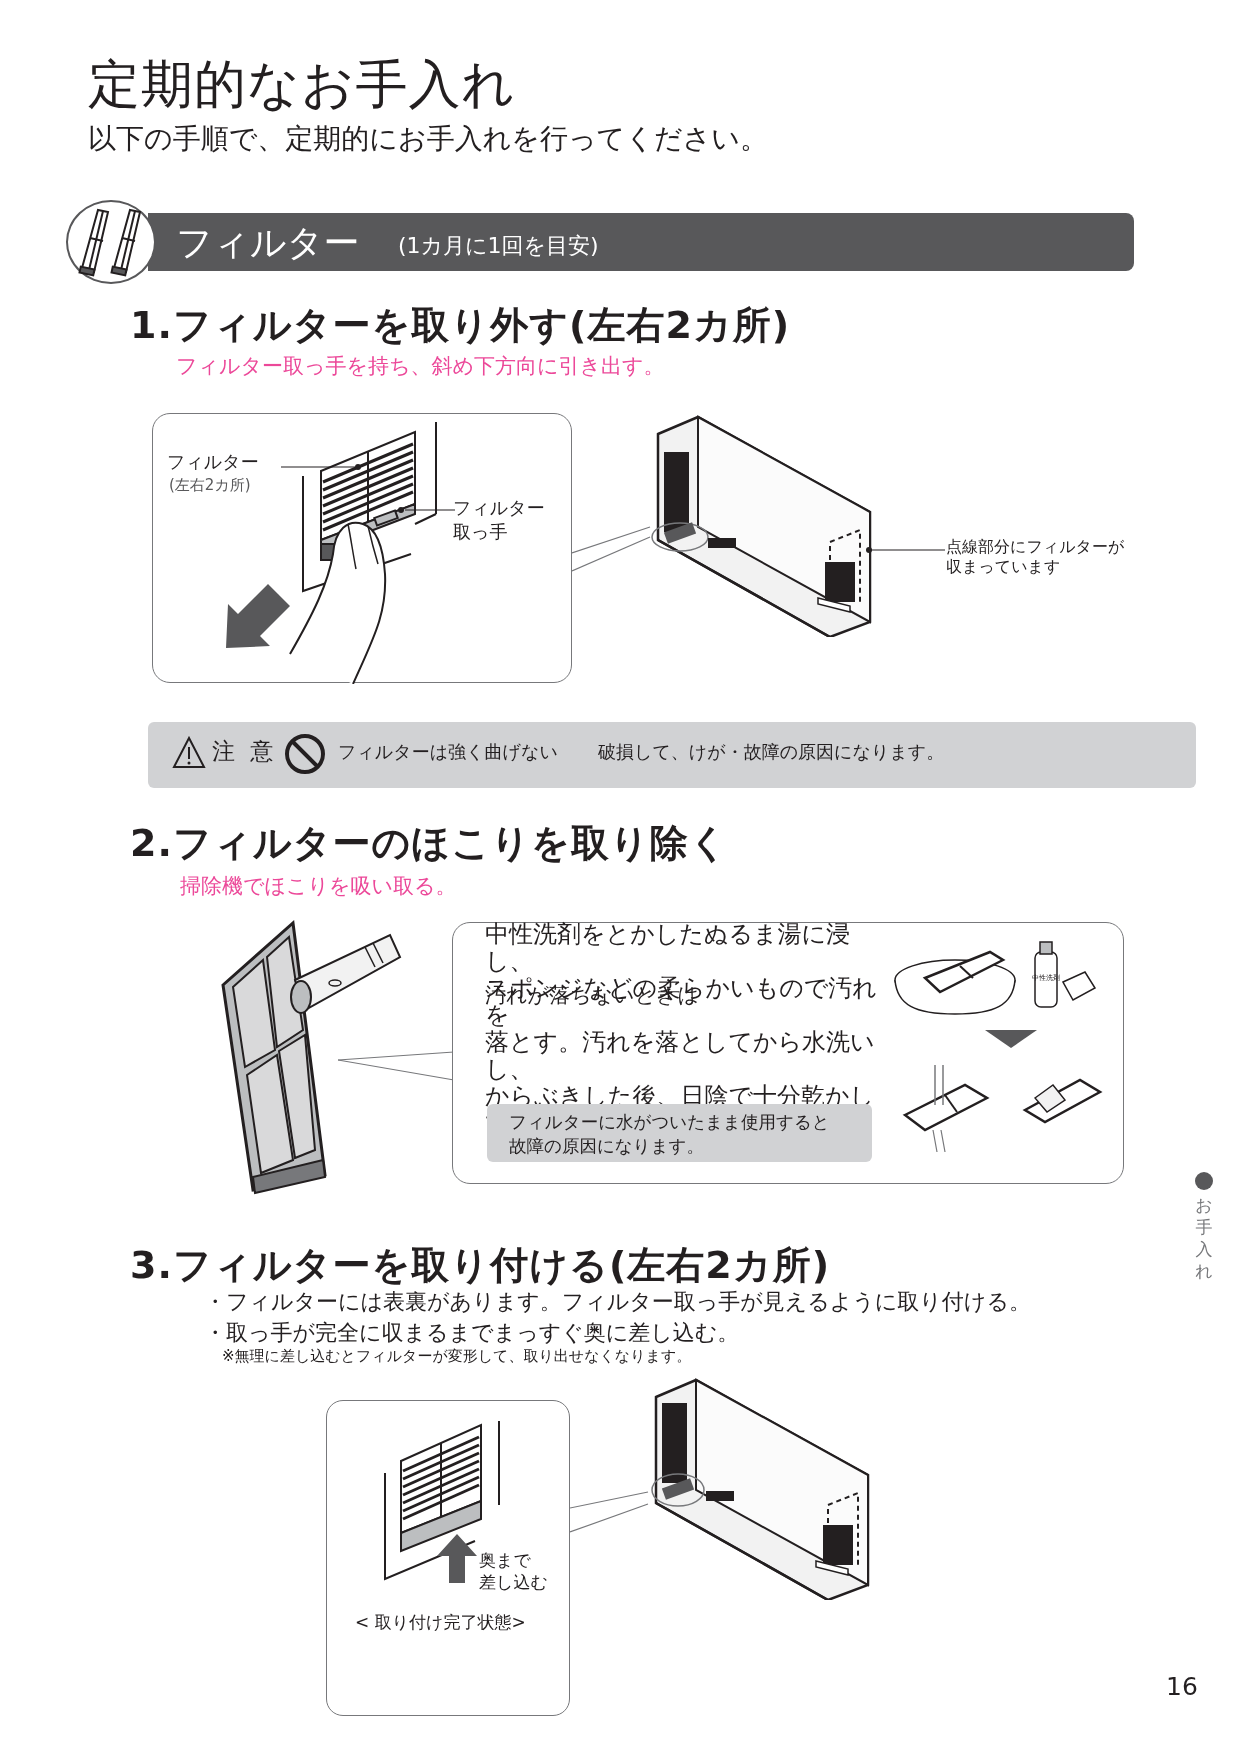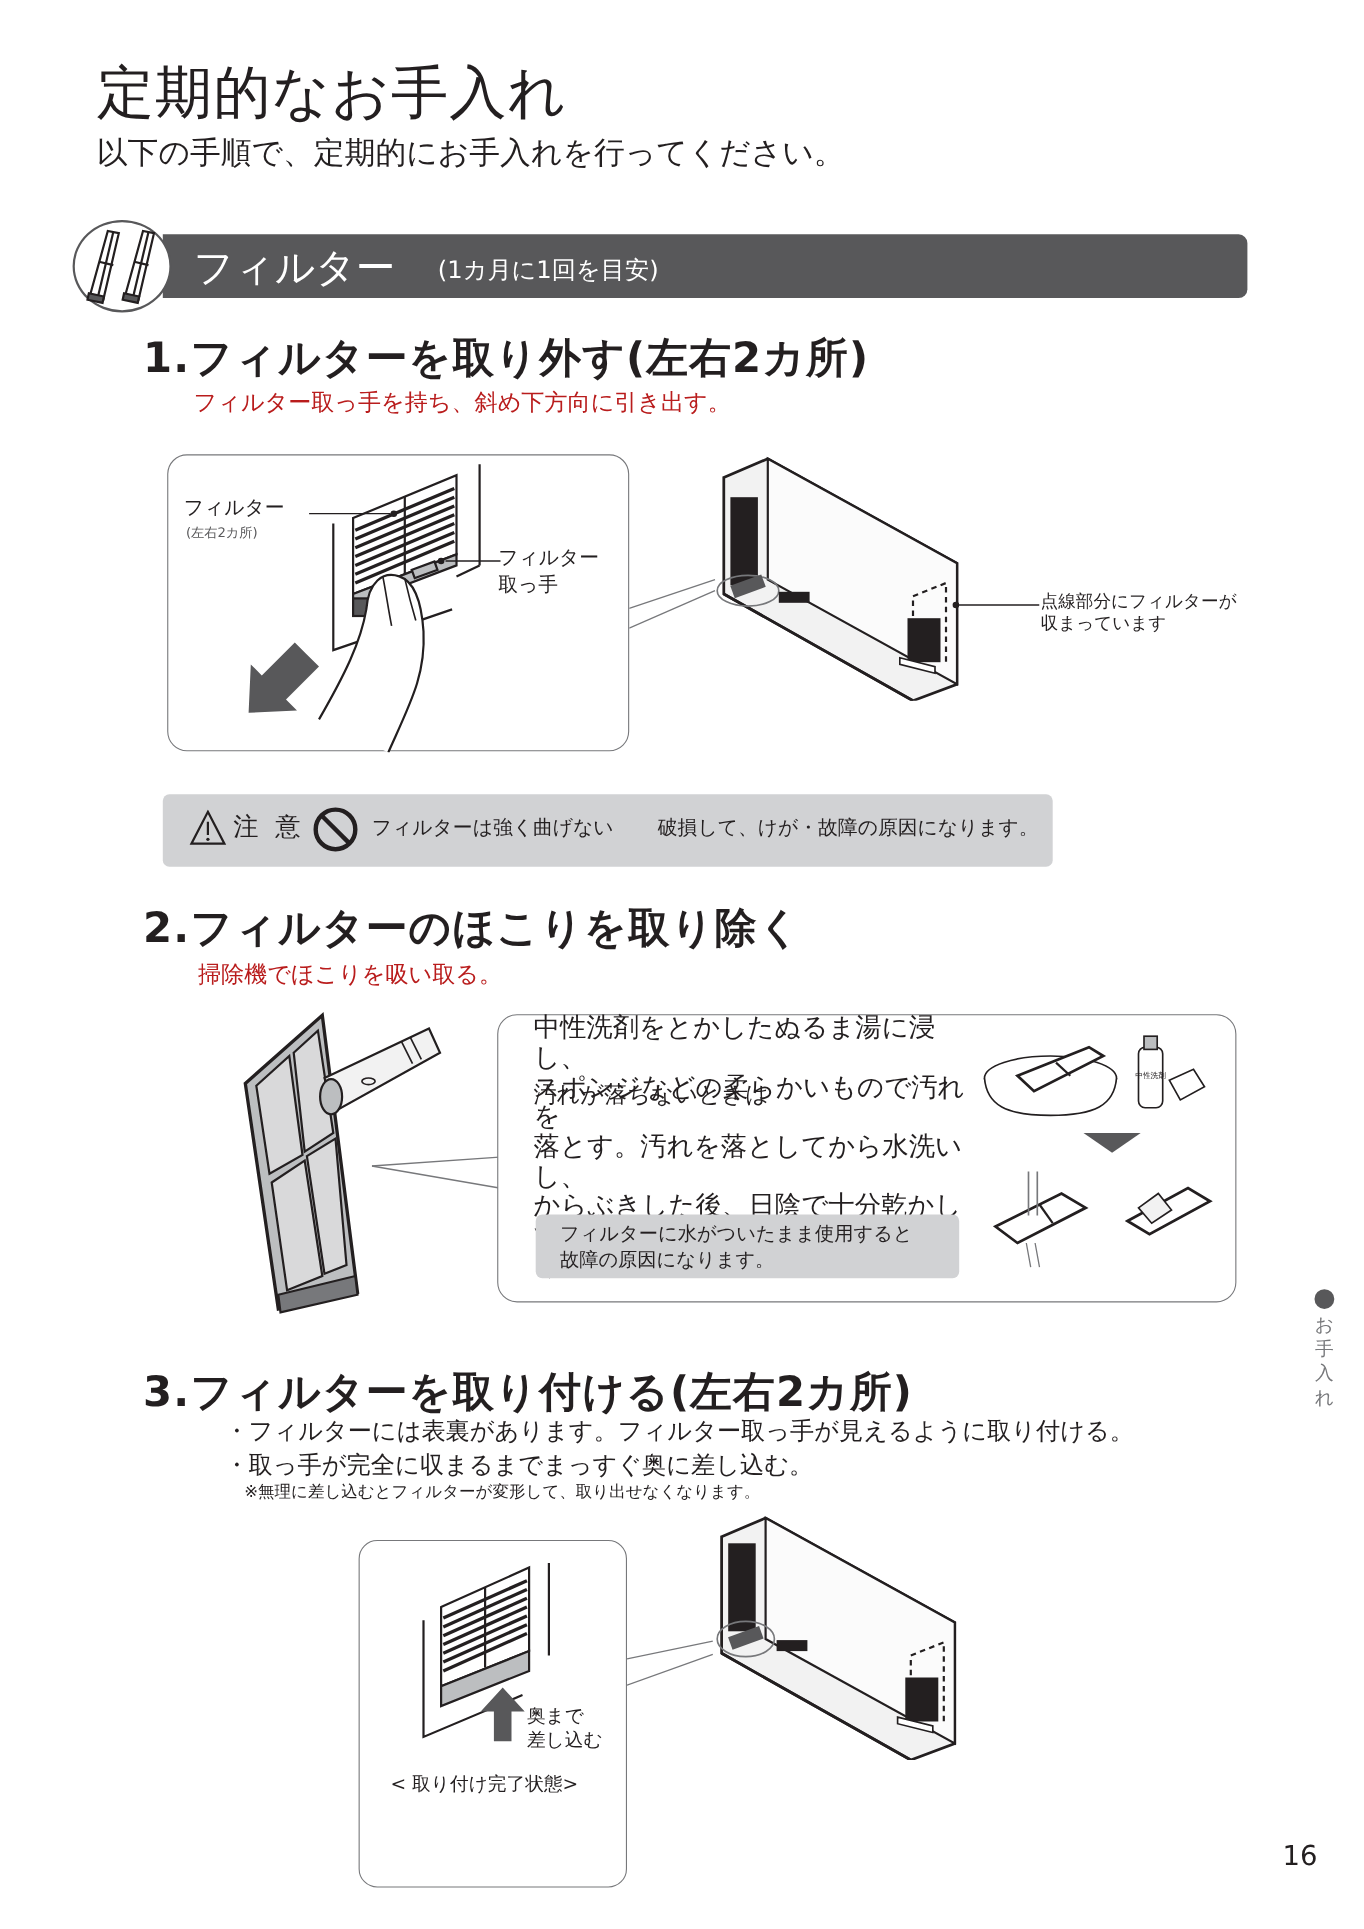--- a/index.html
+++ b/index.html
@@ -9,27 +9,27 @@
 
   .page-title { left: 88px; top: 50px; font-size: 52px; font-weight: 400; letter-spacing: 1px; color: #231f20; }
   .page-subtitle { left: 88px; top: 120px; font-size: 28px; color: #231f20; }
 
   .section-banner { left: 148px; top: 213px; width: 986px; height: 58px; background: #58585a; border-radius: 0 8px 8px 0; }
   .section-banner .title { position: absolute; left: 28px; top: 6px; font-size: 36px; color: #ffffff; }
   .section-banner .freq { position: absolute; left: 250px; top: 18px; font-size: 22px; color: #ffffff; }
   .banner-icon { left: 66px; top: 200px; width: 90px; height: 84px; border-radius: 50%; background: #fff; border: 2px solid #58585a; }
 
   .step-heading { font-size: 38px; font-weight: 700; color: #231f20; letter-spacing: 1px; }
-  .step-desc { font-size: 21px; color: #b91c1c; }
+  .step-desc { font-size: 21px; color: #ec4899; }
 
   .callout-box { border: 1.5px solid #77787b; border-radius: 18px; background: #fff; }
   .label { font-size: 18px; color: #231f20; line-height: 1.3; }
-  .label-small { font-size: 12px; color: #58585a; text-align: right; }
-
-  .caution-bar { left: 148px; top: 722px; width: 809px; height: 66px; background: #d1d2d4; border-radius: 6px; }
+  .label-small { font-size: 15px; color: #58585a; text-align: right; }
+
+  .caution-bar { left: 148px; top: 722px; width: 1048px; height: 66px; background: #d1d2d4; border-radius: 6px; }
   .caution-bar .item { position: absolute; top: 18px; font-size: 18px; color: #231f20; }
 
   .tip-box { left: 452px; top: 922px; width: 672px; height: 262px; }
   .tip-title { left: 485px; top: 937px; font-size: 21px; margin-top: 44px; }
   .tip-body { left: 485px; top: 921px; width: 400px; font-size: 24px; line-height: 27px; }
   .tip-warning { left: 487px; top: 1104px; width: 385px; height: 58px; background: #d1d2d4; border-radius: 6px; padding: 6px 0 0 22px; font-size: 17.5px; line-height: 24px; }
 
   .bullets { font-size: 22px; line-height: 31px; }
   .note { font-size: 15px; color: #231f20; }
 

